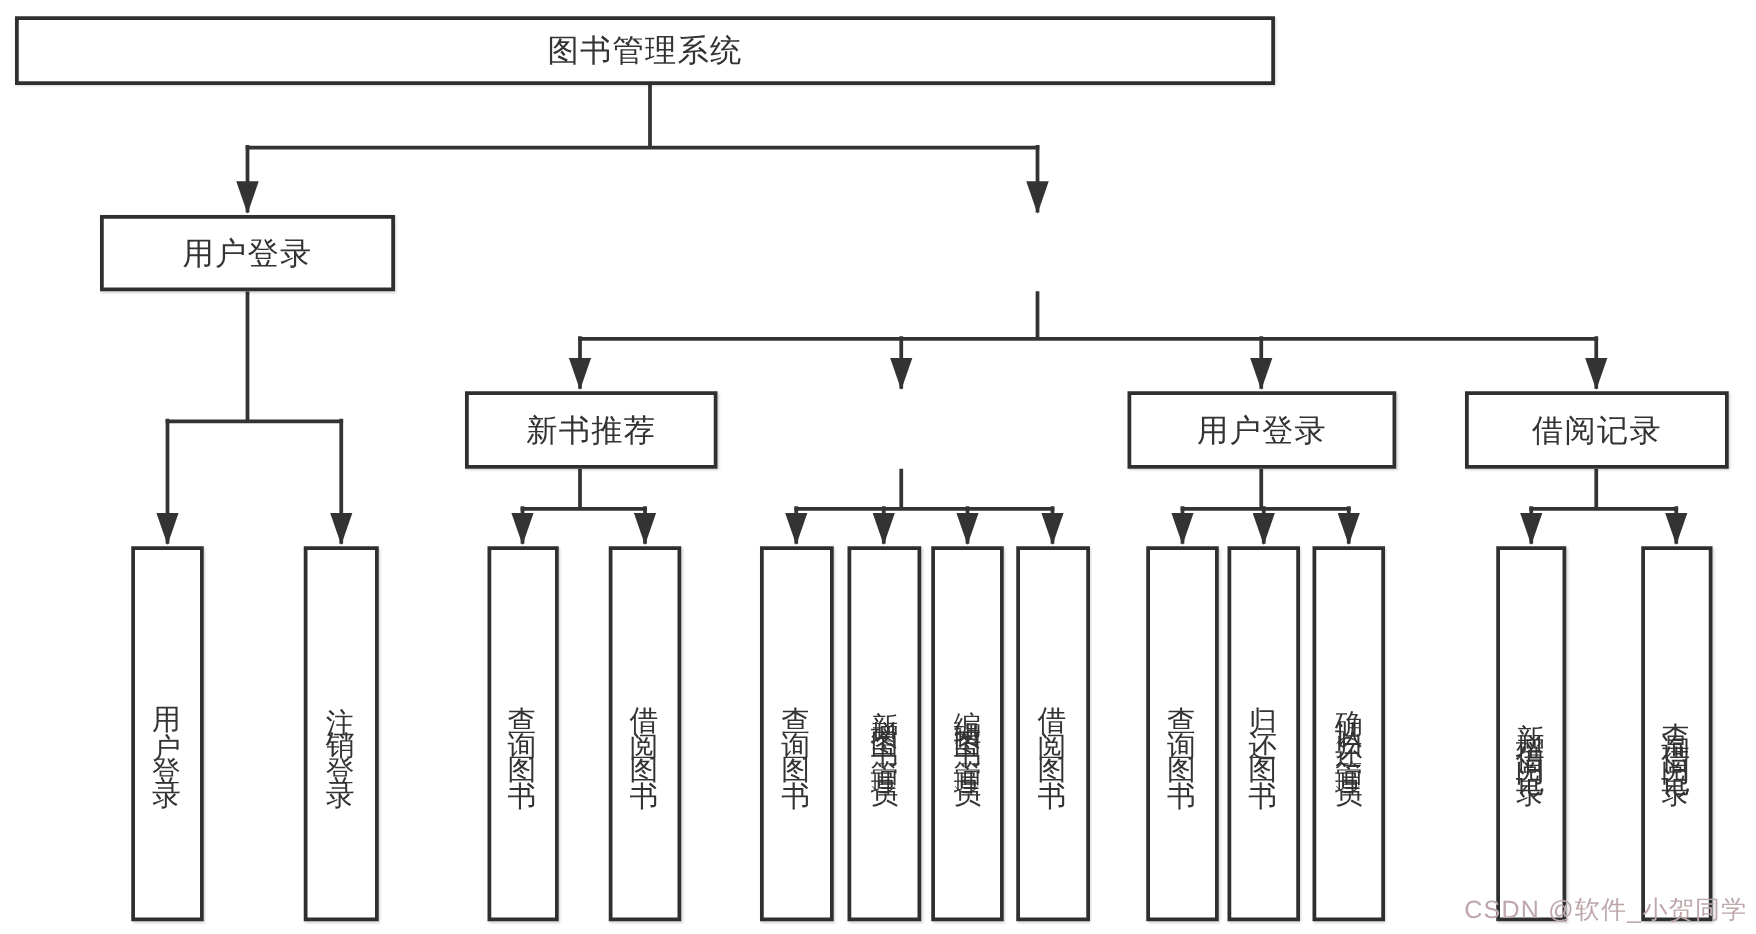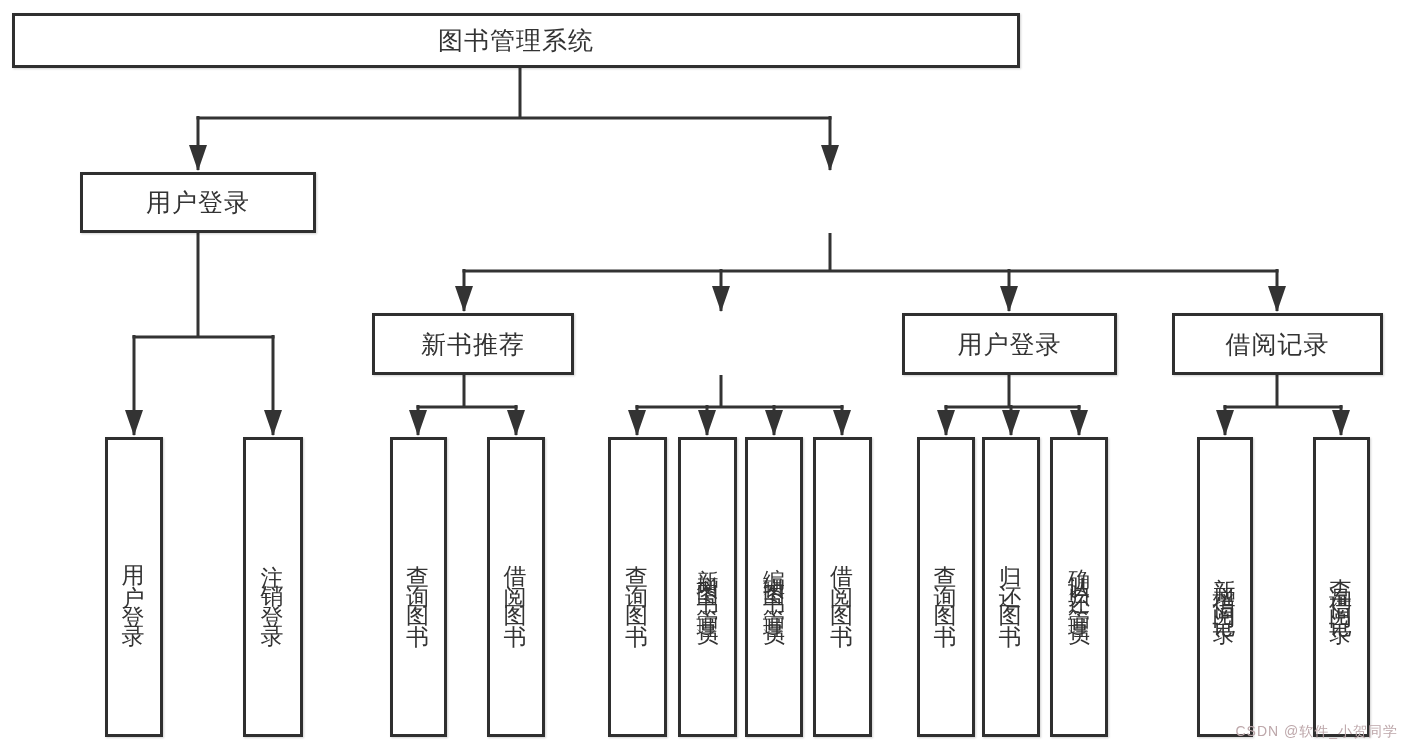--- a/index.html
+++ b/index.html
@@ -35,21 +35,21 @@
     white-space: nowrap;
     color: #333333;
   }
   .leaf .sp4 { font-size: 23px; letter-spacing: 20px; }
   .leaf .sp6 { font-size: 23px; letter-spacing: 9px; }
   .leaf .sp9 { font-size: 22px; letter-spacing: 8px; }
   .watermark {
     position: absolute;
     right: 7px;
     bottom: 6px;
-    font-size: 14px;
+    font-size: 20px;
     color: #bda7aa;
     letter-spacing: 1px;
   }
 </style>
 </head>
 <body>
 
 <div class="stage">
 
   <svg class="wires" viewBox="0 0 1405 747" xmlns="http://www.w3.org/2000/svg">

